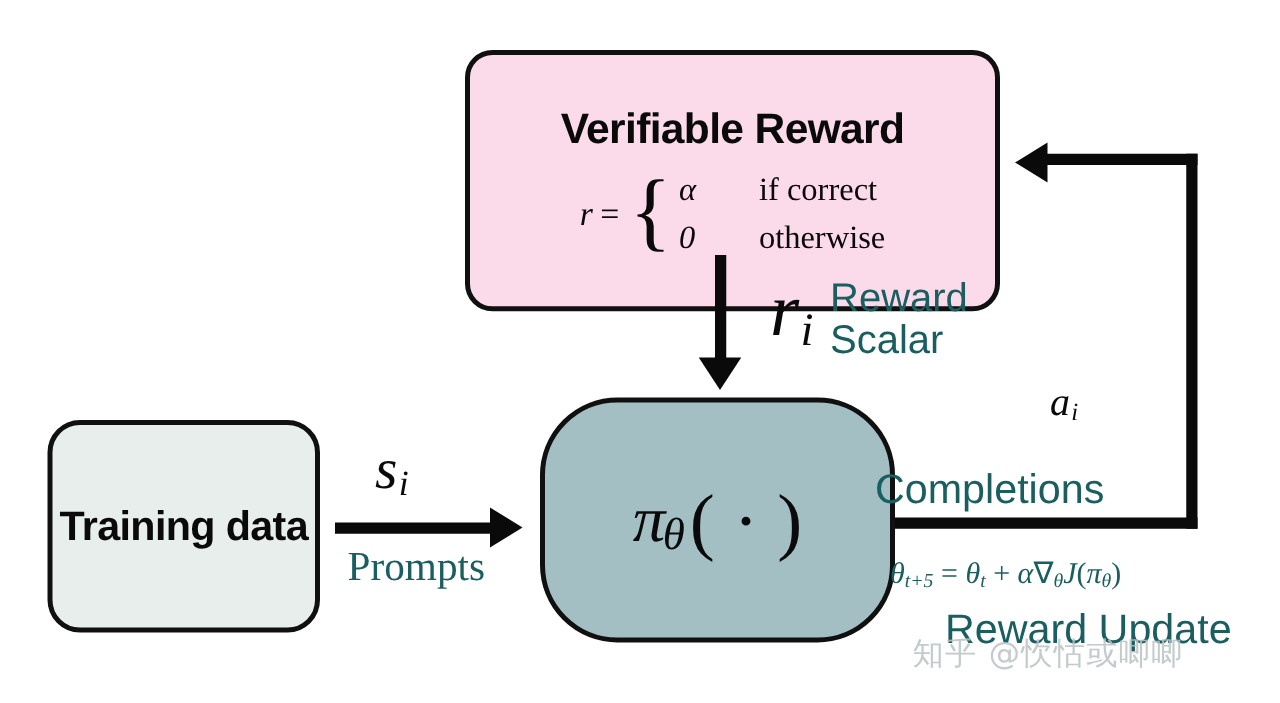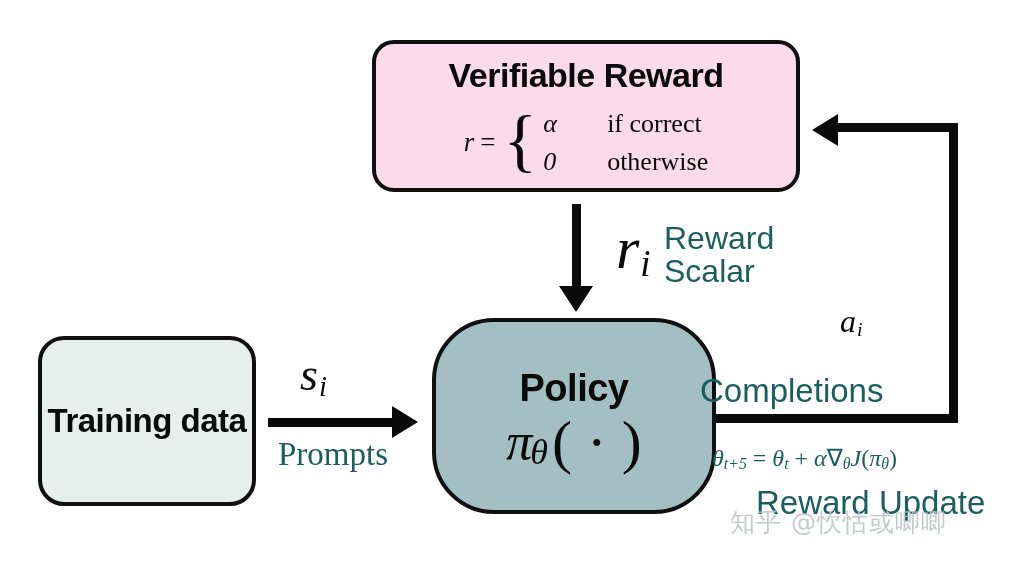--- a/index.html
+++ b/index.html
@@ -24,21 +24,21 @@
     display: flex;
     flex-direction: column;
     align-items: center;
     justify-content: center;
   }
   
   #reward-box {
     left: 372px;
     top: 40px;
     width: 428px;
-    height: 152px;
+    height: 209px;
     background: #fbdbe9;
     border-radius: 22px;
   }
   #reward-title {
     font-size: 34px;
     font-weight: bold;
     color: #0a0a0a;
     letter-spacing: -0.5px;
     margin-top: 4px;
   }
@@ -312,21 +312,20 @@
         </span>
       </span>
     </div>
   </div>
 
   <div class="node" id="training-box">
     <div id="training-label">Training data</div>
   </div>
 
   <div class="node" id="policy-box">
-    <div id="policy-title">Policy</div>
     <div id="policy-formula">
       <span class="pi">π</span>
         <span class="sub">θ</span>
         <span class="paren">( · )</span>
     </div>
   </div>
 
   <div class="line" id="arrow-reward-policy-line"></div>
   <div class="arrowhead" id="arrow-reward-policy-head"></div>
 

